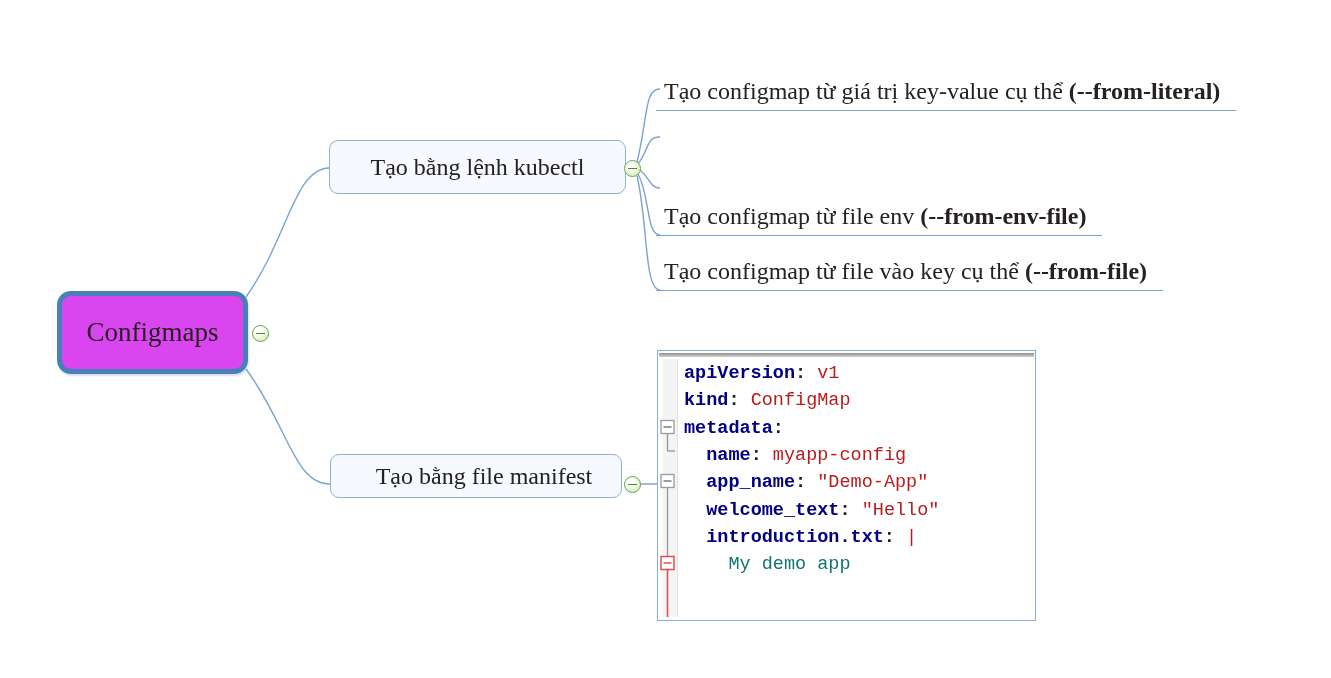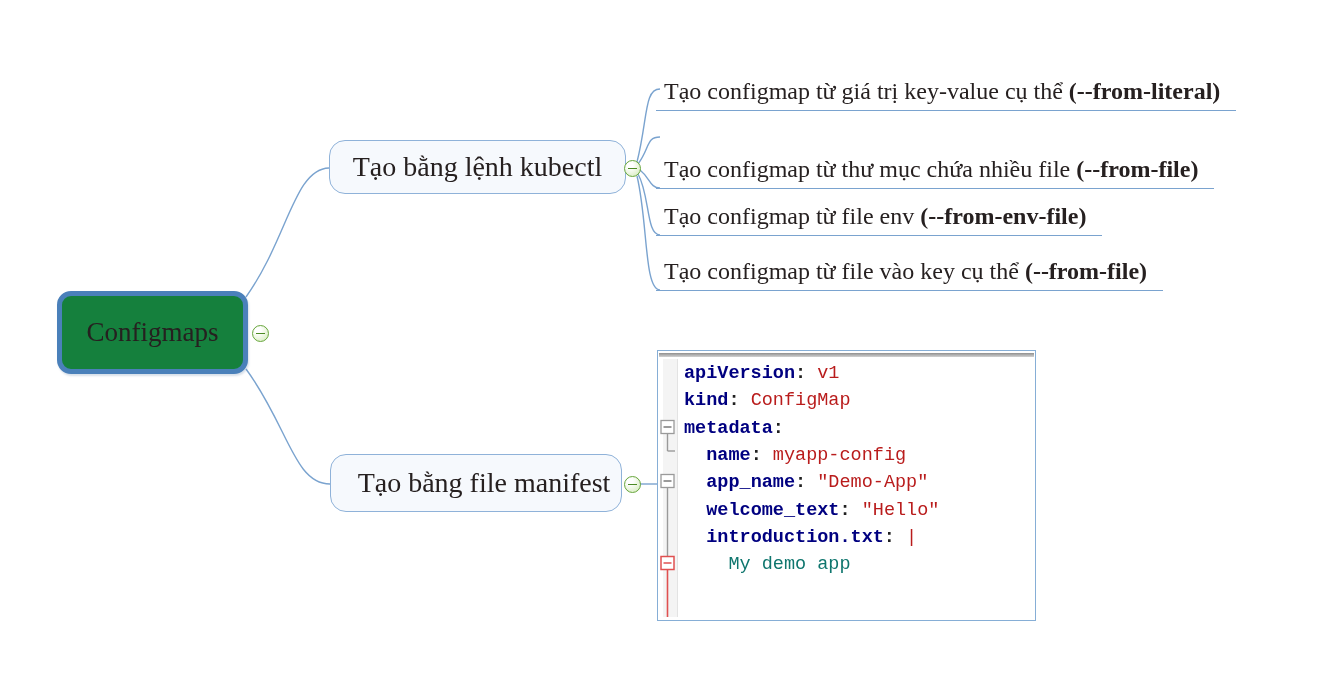--- a/index.html
+++ b/index.html
@@ -3,29 +3,29 @@
 <meta charset="utf-8">
 <title>Mindmap</title>
 <style>
   html,body{margin:0;padding:0;background:#fff;}
   .canvas{position:relative;width:1331px;height:678px;background:#ffffff;overflow:hidden;
           font-family:"Liberation Serif","DejaVu Serif",serif;color:#262020;}
   svg.connectors{position:absolute;left:0;top:0;pointer-events:none;}
 
   
   .root-node{position:absolute;left:57px;top:291px;width:191px;height:83px;box-sizing:border-box;
-             border:5px solid #4a80ba;border-radius:14px;background:#15803d;
+             border:5px solid #4a80ba;border-radius:14px;background:#d946ef;
              display:flex;align-items:center;justify-content:center;
              font-size:27px;box-shadow:1px 2px 2px rgba(100,130,170,.25);}
 
   
-  .branch-node{position:absolute;box-sizing:border-box;border:1.5px solid #8fb2d9;border-radius:16px;
-               background:#f6f9fd;display:flex;align-items:center;justify-content:center;font-size:28px;}
+  .branch-node{position:absolute;box-sizing:border-box;border:1.5px solid #8fb2d9;border-radius:9px;
+               background:#f6f9fd;display:flex;align-items:center;justify-content:center;font-size:24px;}
   .branch-1{left:329px;top:140px;width:297px;height:54px;}
-  .branch-2{left:330px;top:454px;width:292px;height:58px;padding-left:16px;}
+  .branch-2{left:330px;top:454px;width:292px;height:44px;padding-left:16px;}
 
   
   .collapse-btn{position:absolute;width:15px;height:15px;border:1.6px solid #67a63c;border-radius:50%;
                 background:radial-gradient(circle at 35% 30%, #ffffff 20%, #d9edc2 85%);}
   .collapse-btn .minus{position:absolute;left:3px;right:3px;top:50%;height:1.7px;margin-top:-1px;background:#4b8a24;}
 
   
   .leaf{position:absolute;left:656px;line-height:33px;font-size:24px;white-space:nowrap;
         padding:0 16px 2px 8px;border-bottom:1.5px solid #7aa3cf;}
   .leaf b{font-weight:bold;}
@@ -79,21 +79,20 @@
   </div>
 
   <div class="branch-node branch-2">
     <span>Tạo bằng file manifest</span>
   </div>
   <div class="collapse-btn" style="left:624px;top:476px;">
     <span class="minus"></span>
   </div>
 
   <div class="leaf" style="top:54px;margin-top:21px;"><span>Tạo configmap từ giá trị key-value cụ thể </span><b>(--from-literal)</b></div>
-  <div class="leaf" style="top:153px;"><span>Tạo configmap từ thư mục chứa nhiều file </span><b>(--from-file)</b></div>
   <div class="leaf" style="top:200px;"><span>Tạo configmap từ file env </span><b>(--from-env-file)</b></div>
   <div class="leaf" style="top:255px;"><span>Tạo configmap từ file vào key cụ thể </span><b>(--from-file)</b></div>
 
   <div class="code-panel">
     <div class="top-strip"></div>
     <div class="gutter"></div>
 
     <svg class="fold-svg" width="26" height="270">
 
       <line x1="9.5" y1="82" x2="9.5" y2="100" stroke="#9a9a9a" stroke-width="1.4"></line>

